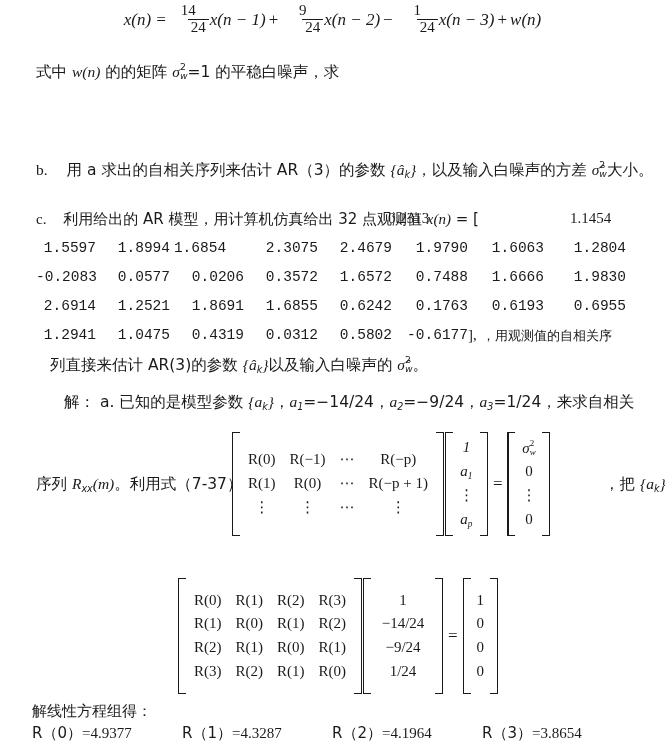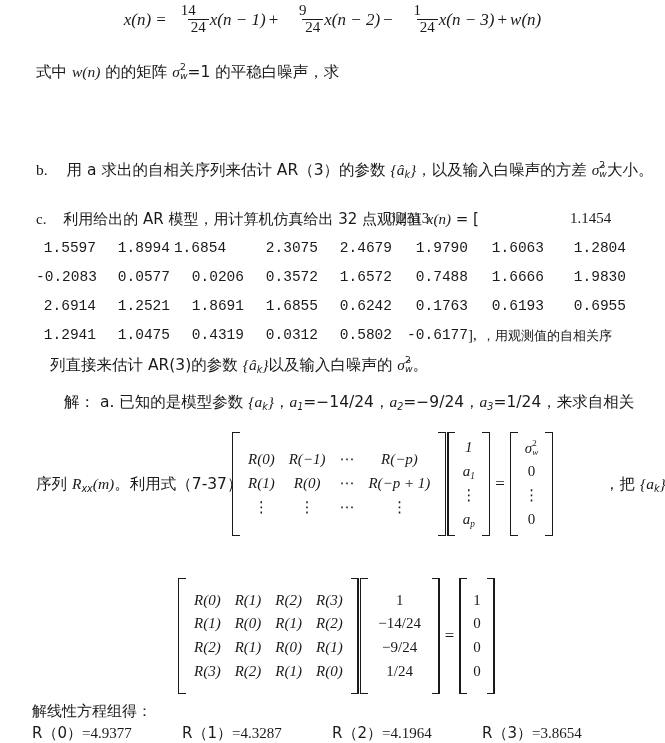--- a/index.html
+++ b/index.html
@@ -109,21 +109,21 @@
     border-collapse: collapse;
     font-size: 15px;
   }
   table.mtx td {
     text-align: center;
     padding: 1px 7px;
     font-family: "Liberation Serif", "DejaVu Serif", serif;
     line-height: 1.45;
     white-space: nowrap;
   }
-  table.mtx td .rfun { font-style: italic; }
+  table.mtx td .rfun { }
   table.mtx.vec td { padding: 1px 5px; }
 
   .eqsign { font-size: 17px; padding: 0 5px; font-style: normal; }
   .vdots { letter-spacing: 0; }
 
   
   .results { position: absolute; font-size: 15px; white-space: nowrap; }
   .res-item { display: inline-block; }
 </style>
 </head>

